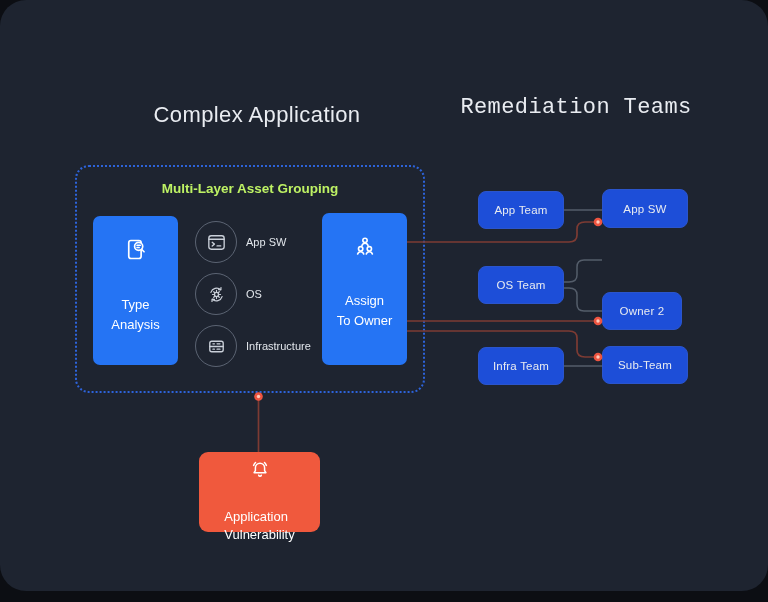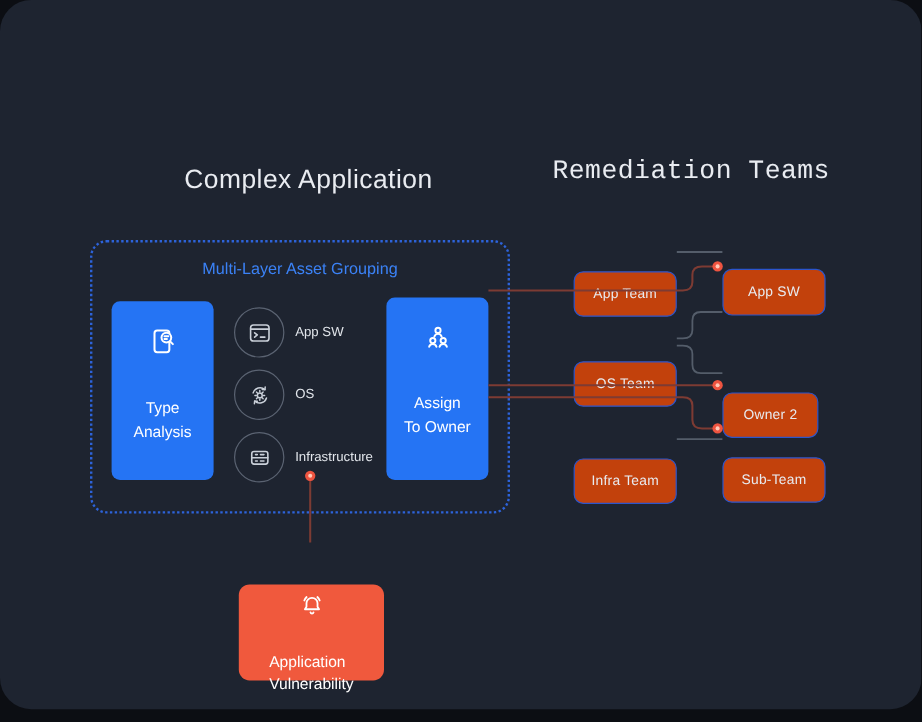--- a/index.html
+++ b/index.html
@@ -1,30 +1,30 @@
 <!DOCTYPE html>
 <html><head>
 <meta charset="utf-8">
 <style>
   html,body{margin:0;padding:0;background:#0c0e13;}
   .stage{position:relative;width:768px;height:602px;background:#0c0e13;
          font-family:"Liberation Sans",sans-serif;overflow:hidden;}
   .panel{position:absolute;left:0;top:0;width:768px;height:591px;
          background:#1e2430;border-radius:26px;}
-  .abs{position:absolute;margin-top:35px;}
+  .abs{position:absolute;}
   .hdr{color:#e9ecf1;font-size:22px;font-weight:500;letter-spacing:.4px;text-align:center;}
   .group-box{border:2px dotted #2d63da;border-radius:14px;box-sizing:border-box;}
-  .group-title{color:#3b82f6;font-size:13.5px;font-weight:400;text-align:center;width:100%;}
+  .group-title{color:#bef264;font-size:13.5px;font-weight:700;text-align:center;width:100%;}
   .bluebox{background:#2574f4;border-radius:7px;color:#ffffff;display:flex;flex-direction:column;
            align-items:center;justify-content:flex-start;gap:13px;text-align:center;
            font-size:13px;line-height:1.5;font-weight:500;white-space:pre-line;box-sizing:border-box;}
   .circle{width:42px;height:42px;border-radius:50%;border:1.5px solid rgba(132,142,158,.6);
           display:flex;align-items:center;justify-content:center;color:#cad0d9;box-sizing:border-box;}
   .layer-label{color:#e2e6eb;font-size:11px;font-weight:500;display:flex;align-items:center;height:42px;}
-  .teambox{background:#c2410c;border:1px solid #2b55cc;border-radius:8px;color:#e8ebf0;
+  .teambox{background:#1d4ed8;border:1px solid #2b55cc;border-radius:8px;color:#e8ebf0;
            font-size:11.5px;font-weight:400;display:flex;align-items:center;justify-content:center;
            box-sizing:border-box;letter-spacing:.2px;}
   .vuln{background:#f0593d;border-radius:9px;color:#ffffff;display:flex;flex-direction:column;
         align-items:center;justify-content:center;gap:7px;font-size:13px;line-height:1.45;
         text-align:left;font-weight:500;white-space:pre-line;box-sizing:border-box;}
   svg.overlay{position:absolute;left:0;top:0;pointer-events:none;}
   .icon svg{display:block;}
 </style>
 </head>
 <body>

